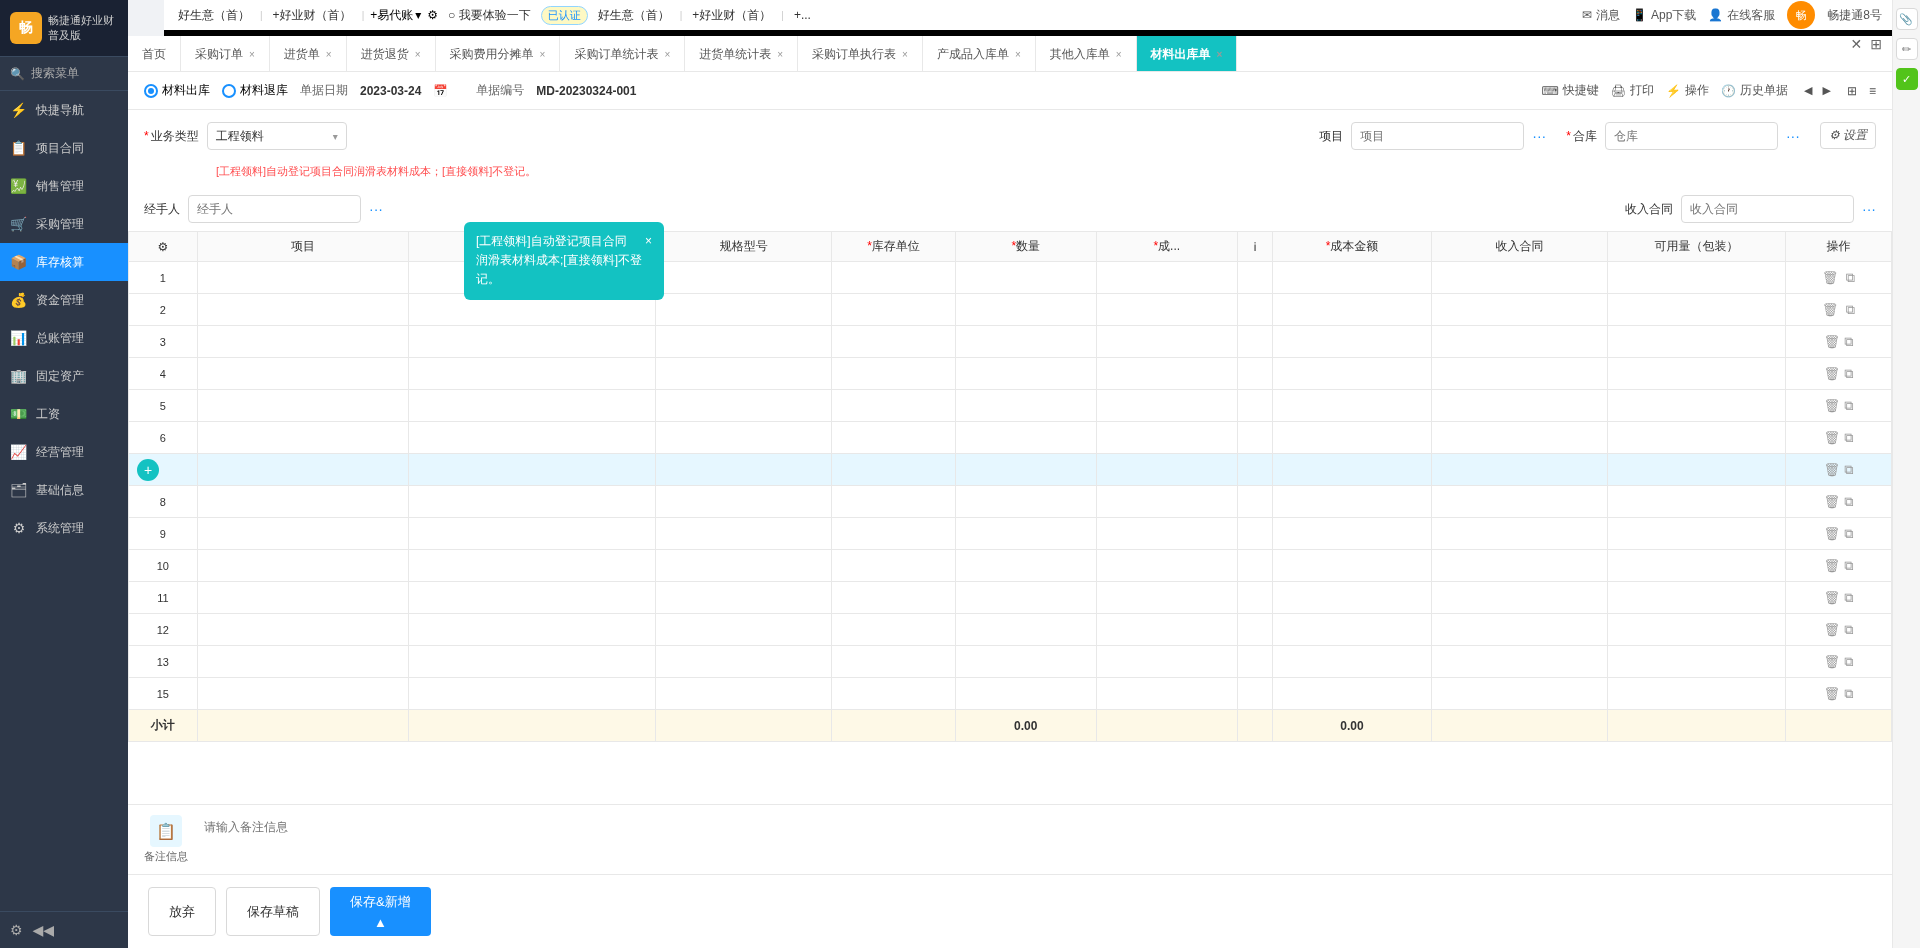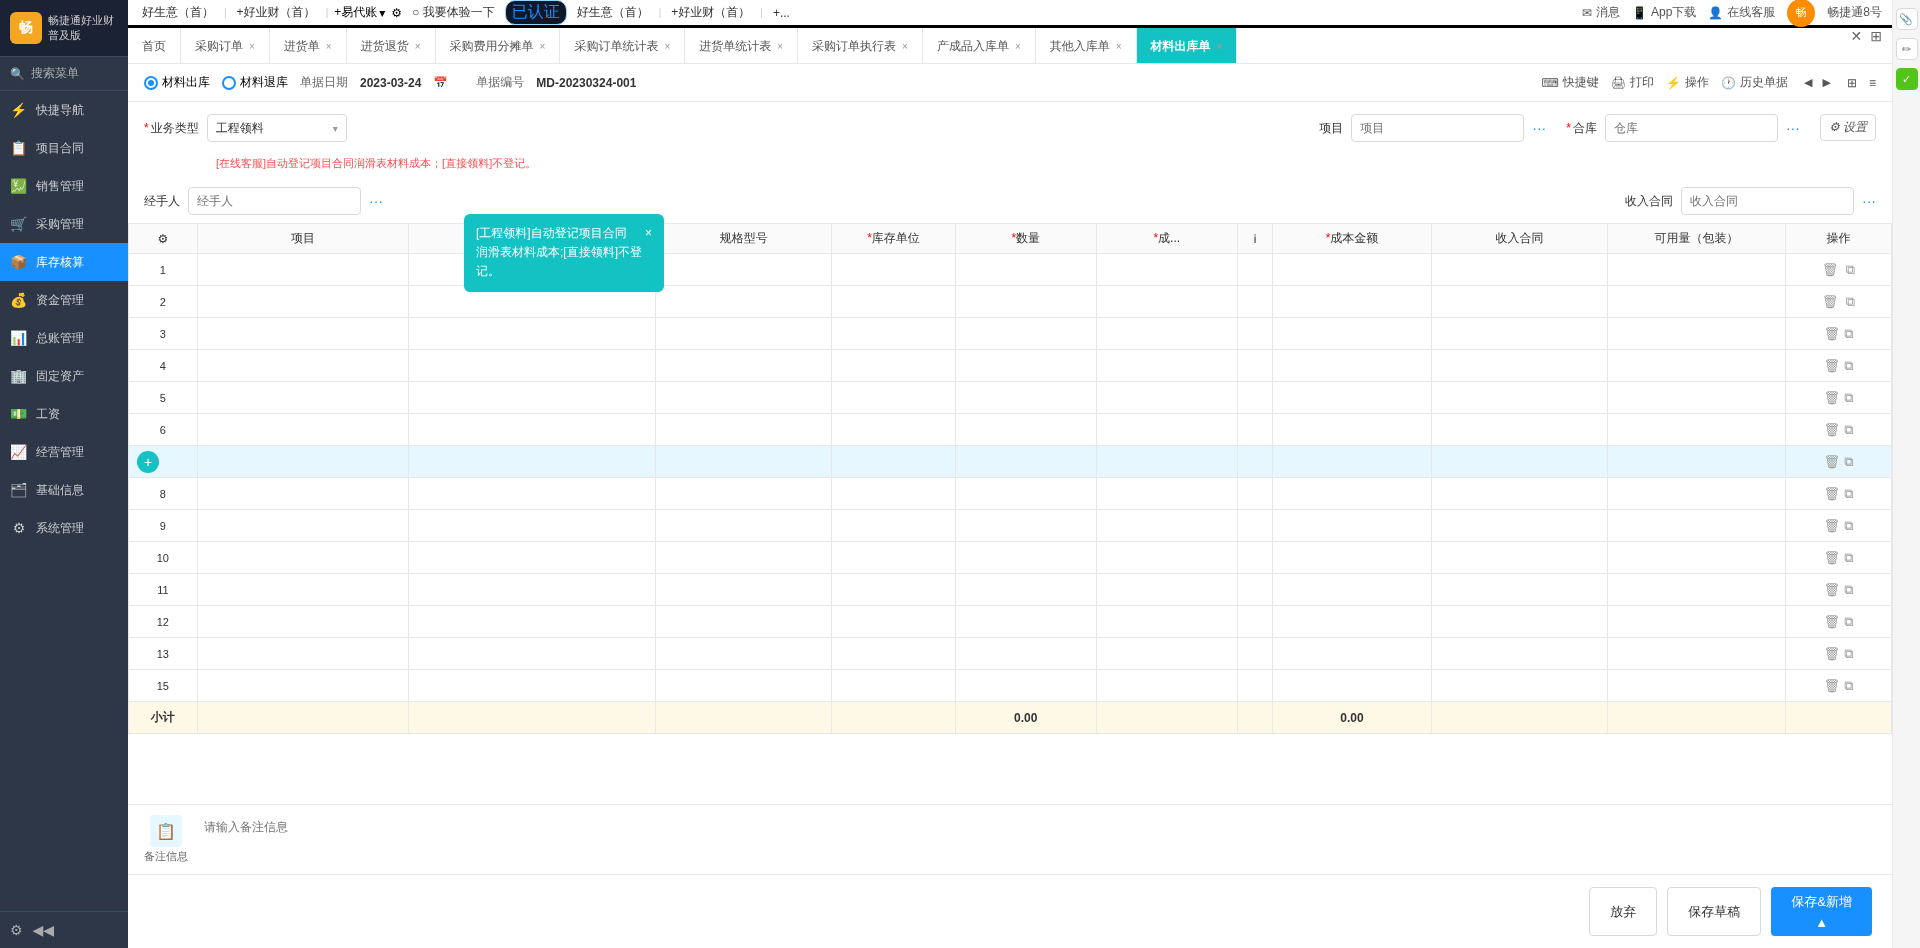--- a/index.html
+++ b/index.html
@@ -15,27 +15,27 @@
     .sidebar-item { padding: 10px 10px; display: flex; align-items: center; gap: 8px; cursor: pointer; color: #ccc; font-size: 12px; }
     .sidebar-item.active { background: #1890ff; color: #fff; }
     .sidebar-item-icon { width: 18px; height: 18px; display: flex; align-items: center; justify-content: center; font-size: 14px; flex-shrink: 0; }
     .sidebar-bottom { padding: 10px; display: flex; gap: 10px; border-top: 1px solid #3a4a60; }
     .sidebar-bottom-btn { color: #aaa; cursor: pointer; font-size: 14px; }
 
     
     .main { flex: 1; display: flex; flex-direction: column; overflow: hidden; background: #f0f2f5; }
 
     
-    .topbar { background: #fff; border-bottom: 3px solid #000000; display: flex; align-items: center; padding: 0 10px; height: 28px; gap: 6px; flex-shrink: 0; }
+    .topbar { background: #fff; border-bottom: 6px solid #000000; display: flex; align-items: center; padding: 0 10px; height: 36px; gap: 6px; flex-shrink: 0; margin-left: 36px; }
     .topbar-item { font-size: 12px; color: #333; cursor: pointer; padding: 0 4px; white-space: nowrap; }
     .topbar-sep { color: #ccc; font-size: 10px; }
     .topbar-dropdown { display: flex; align-items: center; gap: 2px; cursor: pointer; }
     .topbar-right { margin-left: auto; display: flex; align-items: center; gap: 12px; }
     .topbar-right-item { font-size: 12px; color: #555; cursor: pointer; display: flex; align-items: center; gap: 4px; }
-    .certified-badge { background: #0f172a; color: #1890ff; border: 1px solid #91d5ff; padding: 1px 6px; border-radius: 10px; font-size: 16px; }
+    .certified-badge { background: #fef9c3; color: #1890ff; border: 1px solid #91d5ff; padding: 1px 6px; border-radius: 10px; font-size: 11px; }
     .user-avatar { width: 28px; height: 28px; background: #ff8c00; border-radius: 50%; display: flex; align-items: center; justify-content: center; color: #fff; font-size: 11px; }
 
     
     .tabbar { background: #fff; border-bottom: 1px solid #e8e8e8; display: flex; align-items: flex-start; padding: 0; height: 36px; flex-shrink: 0; overflow-x: auto; }
     .tab { display: flex; align-items: center; padding: 0 14px; height: 36px; font-size: 12px; color: #555; cursor: pointer; border-right: 1px solid #e8e8e8; white-space: nowrap; gap: 6px; flex-shrink: 0; }
     .tab.active { color: #fff; background: #13c2c2; font-weight: bold; }
     .tab-close { font-size: 10px; color: #999; cursor: pointer; }
     .tab-end { margin-left: auto; display: flex; align-items: center; padding: 0 10px; gap: 8px; }
 
     
@@ -85,21 +85,21 @@
     .add-row-btn { width: 22px; height: 22px; background: #13c2c2; color: #fff; border-radius: 50%; border: none; cursor: pointer; display: flex; align-items: center; justify-content: center; font-size: 14px; }
     .icon-btn { background: none; border: none; cursor: pointer; color: #999; font-size: 13px; padding: 2px; }
 
     
     .form-footer { padding: 10px 16px; border-top: 1px solid #e8e8e8; display: flex; align-items: flex-start; gap: 12px; flex-shrink: 0; min-height: 60px; }
     .footer-note-icon { width: 32px; height: 32px; background: #e6f7ff; border-radius: 4px; display: flex; align-items: center; justify-content: center; color: #1890ff; font-size: 16px; flex-shrink: 0; }
     .footer-note-label { font-size: 11px; color: #666; margin-top: 2px; text-align: center; }
     .footer-note-input { flex: 1; border: none; outline: none; font-size: 12px; color: #999; padding: 4px; resize: none; height: 36px; }
 
     
-    .action-bar { background: #fff; border-top: 1px solid #e8e8e8; padding: 12px 20px; display: flex; justify-content: flex-end; gap: 10px; flex-shrink: 0; }
+    .action-bar { background: #fff; border-top: 1px solid #e8e8e8; padding: 12px 20px; display: flex; justify-content: flex-start; gap: 10px; flex-shrink: 0; }
     .btn-discard { padding: 6px 20px; border: 1px solid #d9d9d9; border-radius: 4px; background: #fff; cursor: pointer; font-size: 13px; color: #333; }
     .btn-draft { padding: 6px 20px; border: 1px solid #d9d9d9; border-radius: 4px; background: #fff; cursor: pointer; font-size: 13px; color: #333; }
     .btn-save { padding: 6px 20px; border: none; border-radius: 4px; background: #1890ff; color: #fff; cursor: pointer; font-size: 13px; display: flex; align-items: center; gap: 4px; flex-direction: column; }
 
     
     ::-webkit-scrollbar { width: 6px; height: 6px; }
     ::-webkit-scrollbar-thumb { background: #ccc; border-radius: 3px; }
 
     .right-panel { width: 28px; background: #f5f5f5; border-left: 1px solid #e8e8e8; display: flex; flex-direction: column; align-items: center; padding-top: 8px; gap: 8px; }
     .right-panel-icon { width: 22px; height: 22px; background: #fff; border: 1px solid #d9d9d9; border-radius: 4px; display: flex; align-items: center; justify-content: center; font-size: 11px; cursor: pointer; color: #666; }
@@ -353,21 +353,21 @@
           <input class="field-input" style="min-width: 120px;" placeholder="仓库">
           <span class="field-dots">···</span>
         </div>
         <span class="field-settings">
           <span>⚙</span>
           <span>设置</span>
         </span>
       </div>
 
       <div style="width:100%;position:relative;">
-        <div class="field-warning" style="margin-left:72px;">[在线客服]自动登记项目合同润滑表材料成本；[直接领料]不登记。</div>
+        <div class="field-warning" style="margin-left:72px;">[工程领料]自动登记项目合同润滑表材料成本；[直接领料]不登记。</div>
 
         <div class="tooltip-popup">
           <span class="tooltip-close">×</span>
           <span>[工程领料]自动登记项目合同润滑表材料成本;[直接领料]不登记。</span>
         </div>
       </div>
 
       <div class="field-row" style="margin-top:4px;">
         <div class="field-group">
           <span class="field-label">经手人</span>

